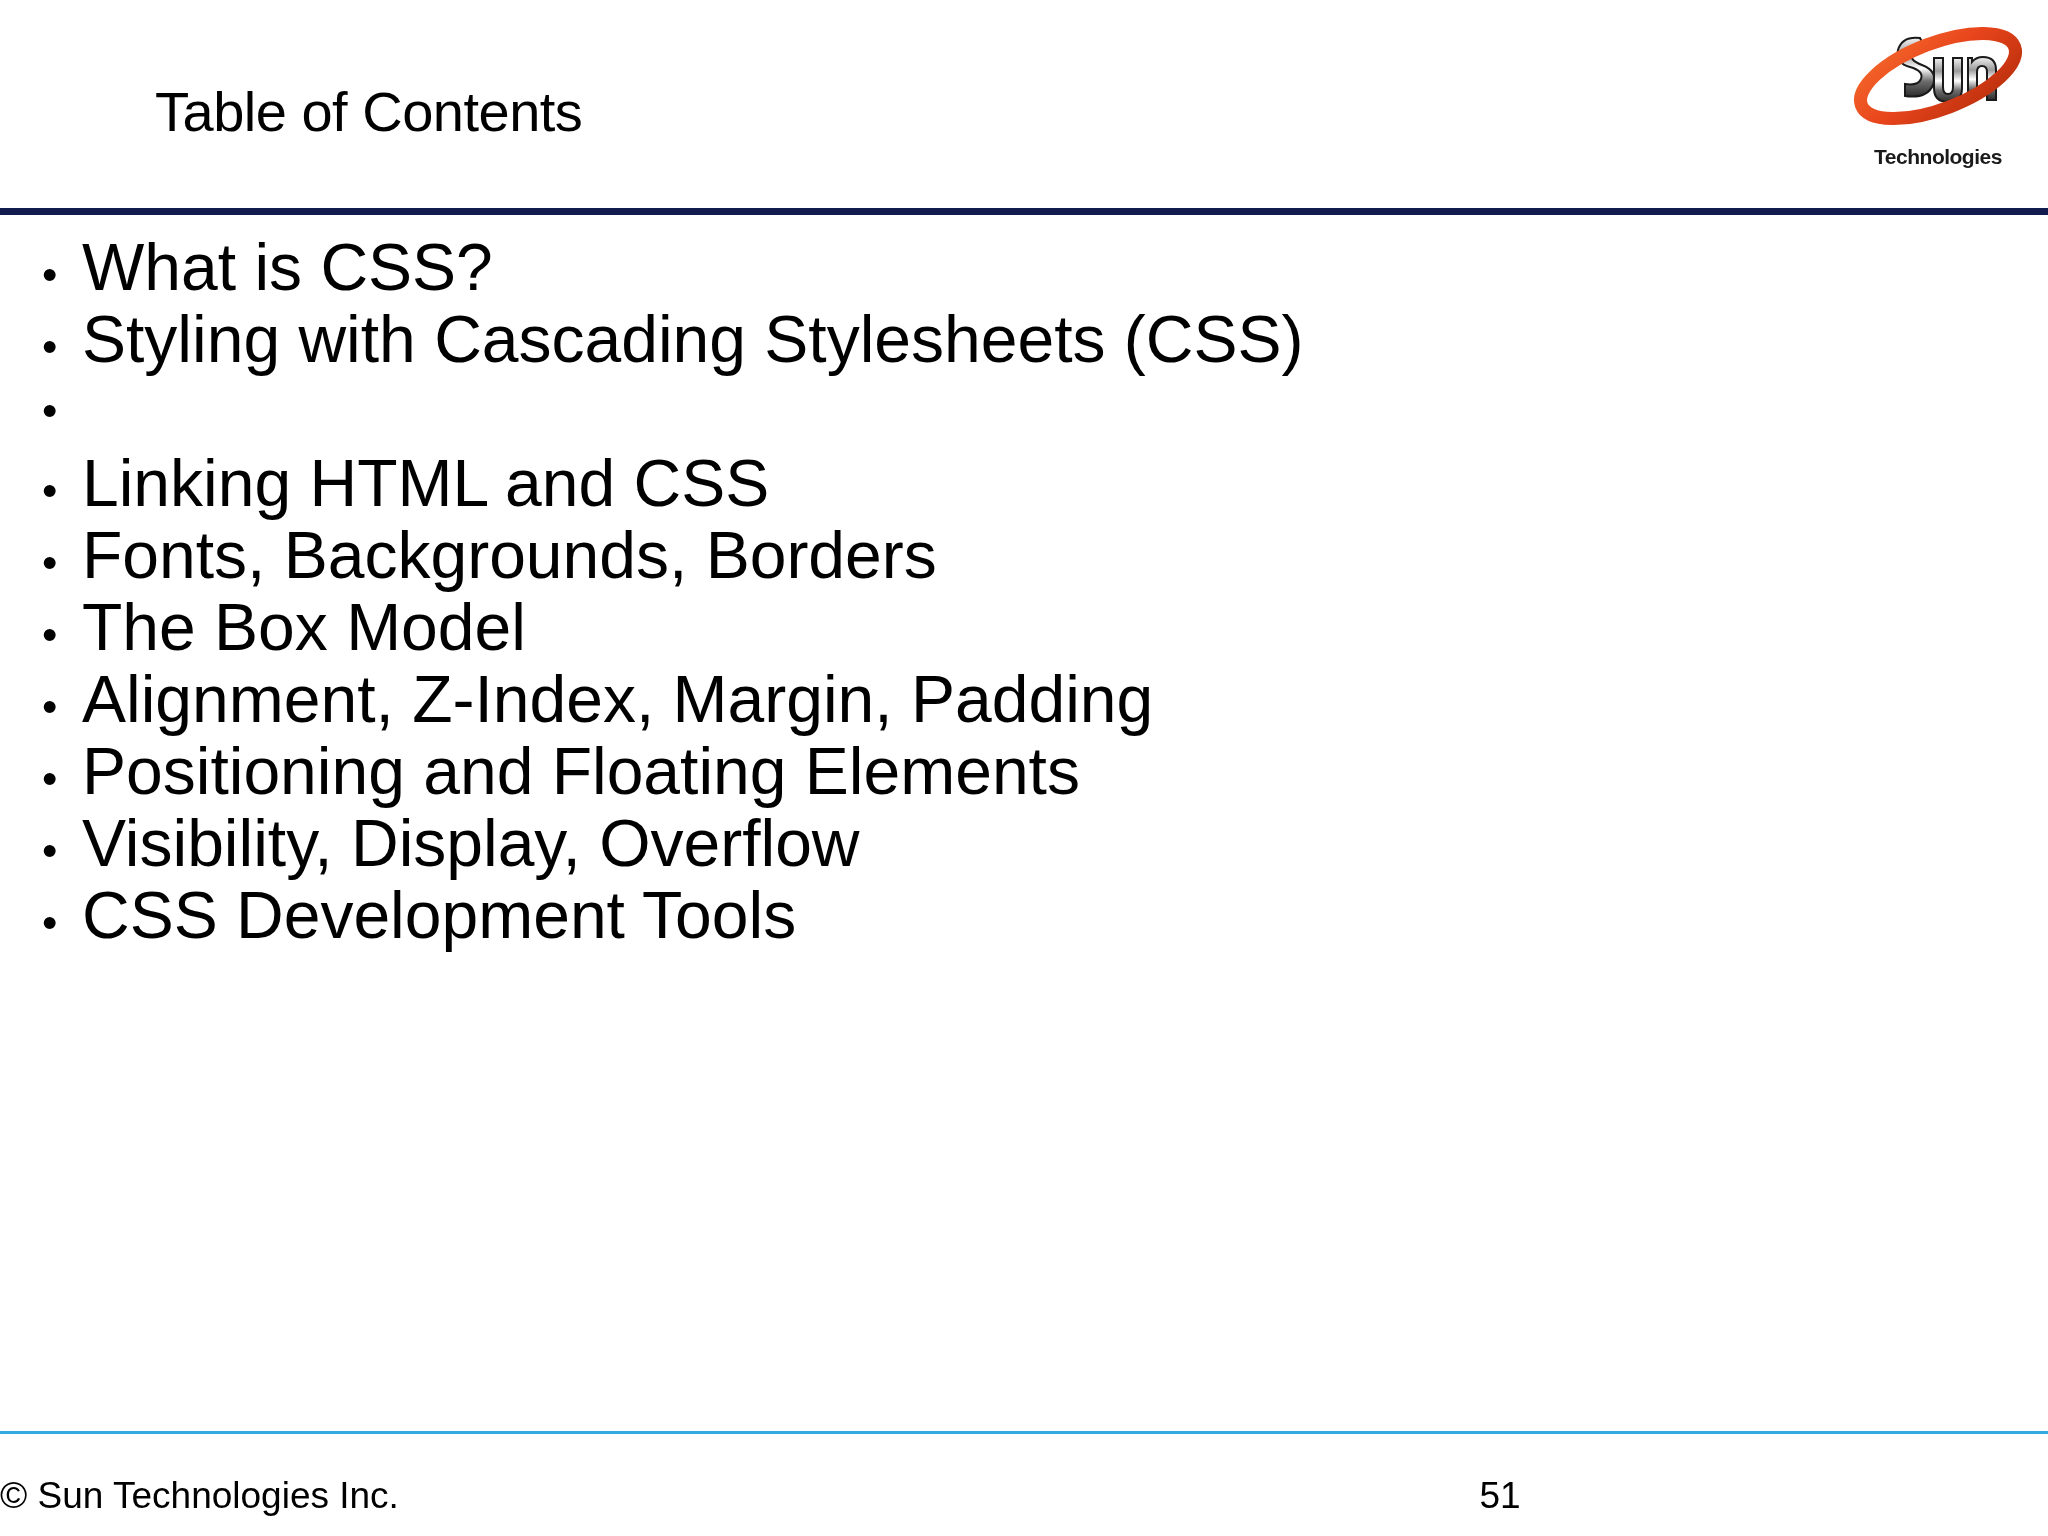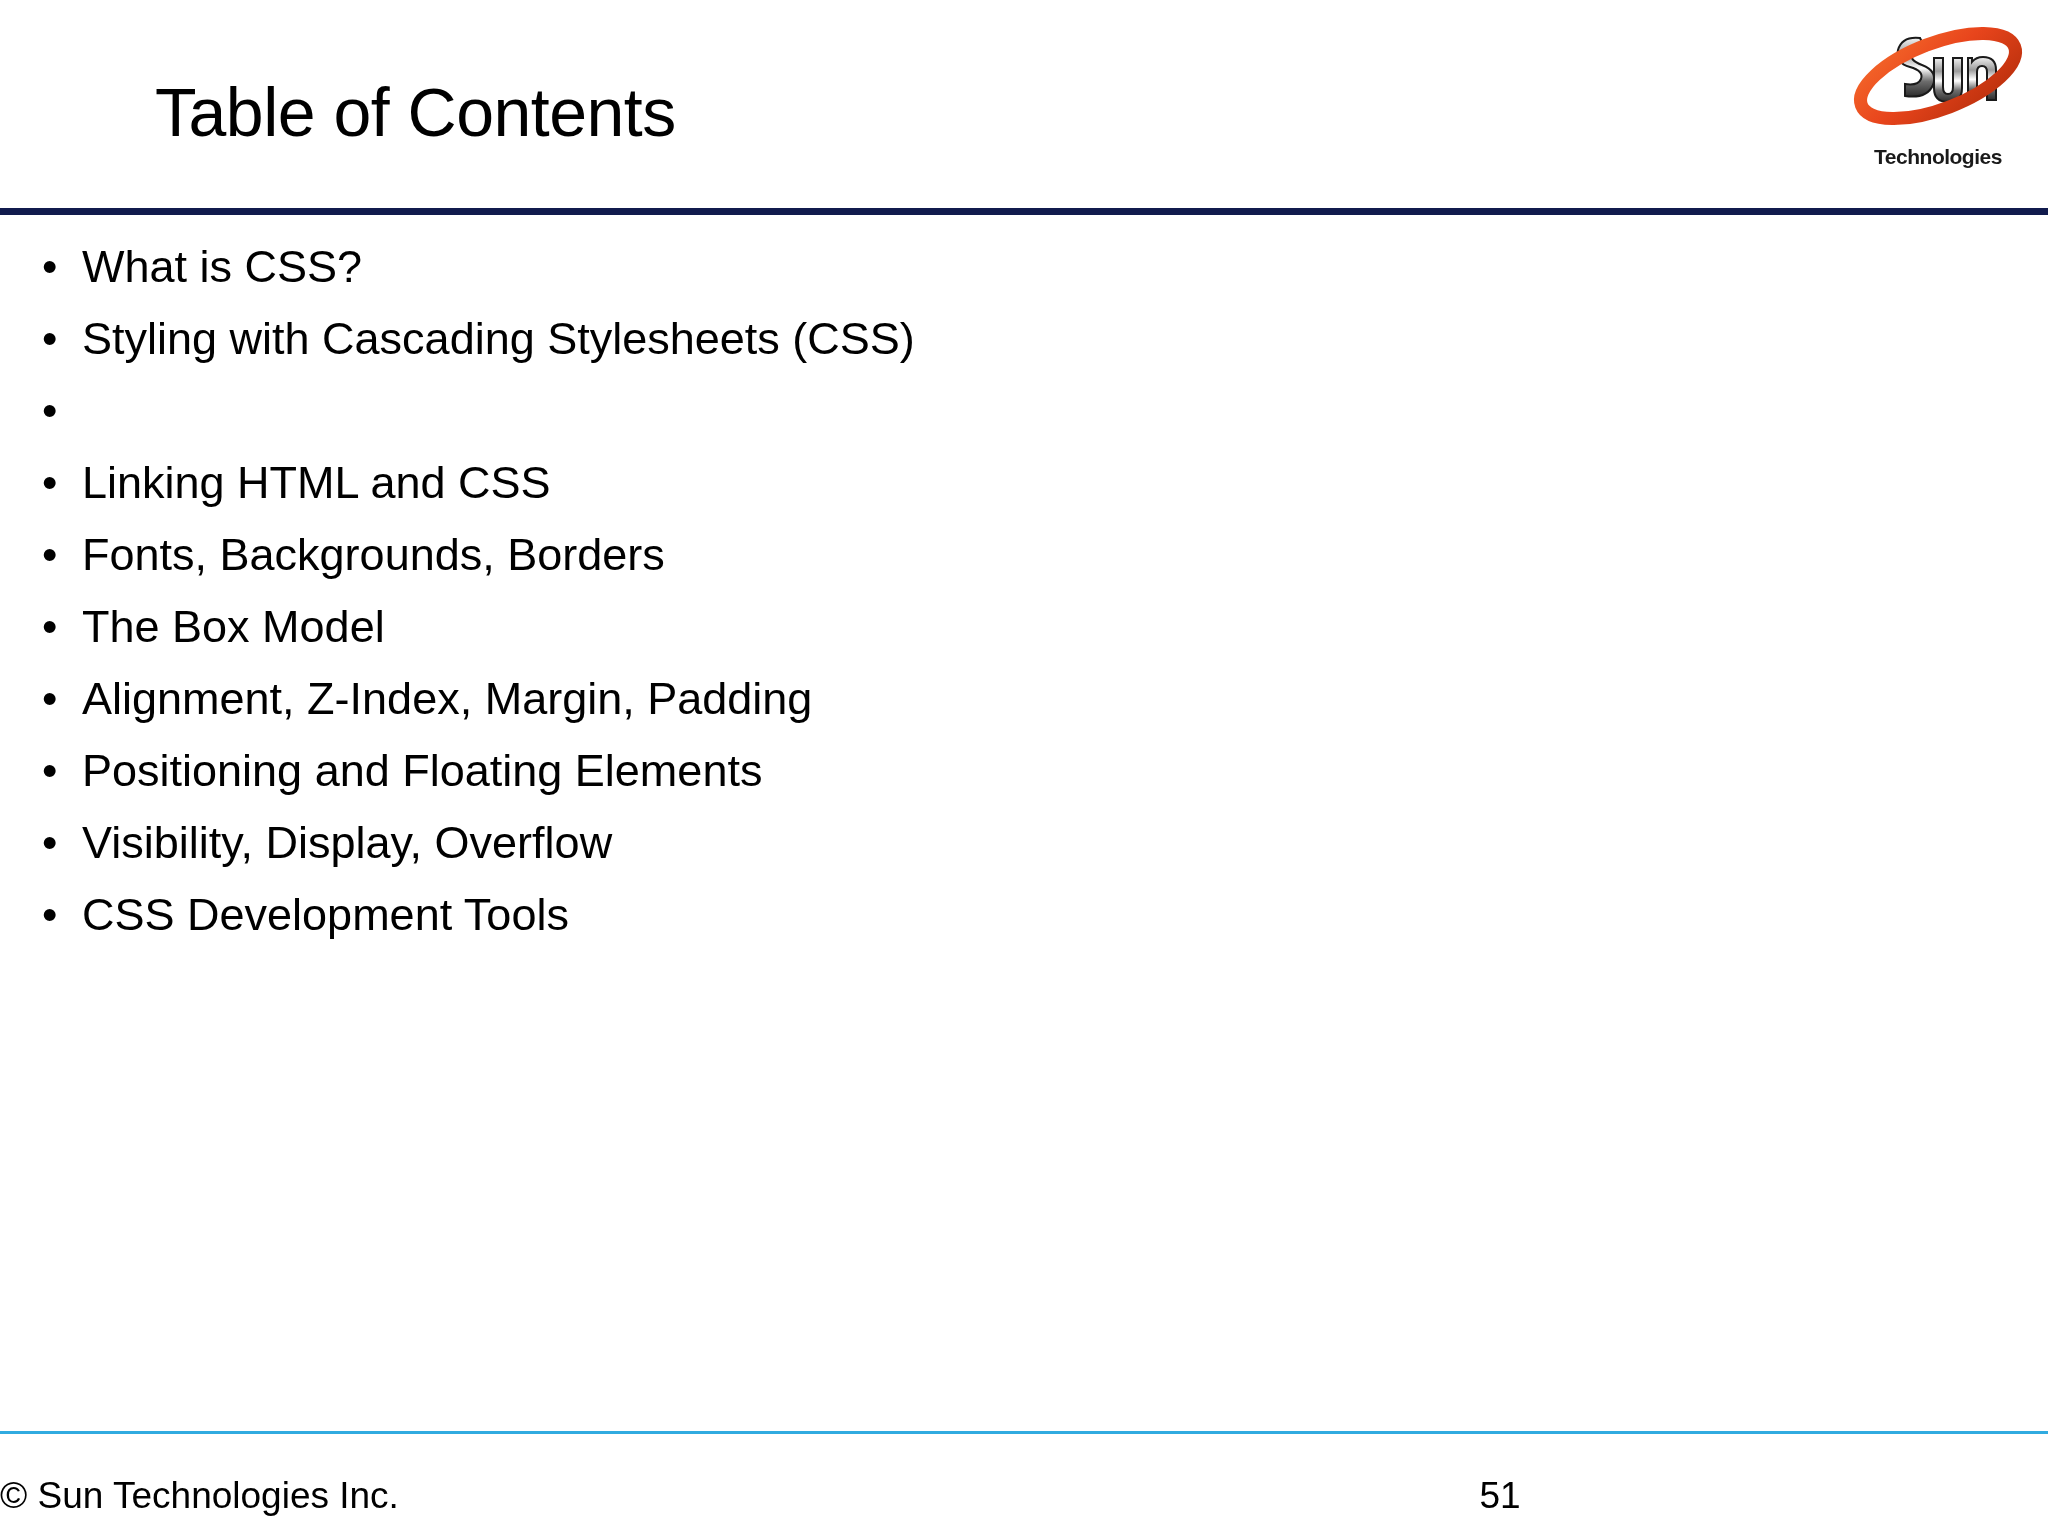--- a/index.html
+++ b/index.html
@@ -28,21 +28,21 @@
     position: absolute;
     left: 0;
     top: 0;
     width: 2048px;
     height: 212px;
   }
   .slide-title {
     position: absolute;
     left: 155px;
     top: 62px;
-    font-size: 68px;
+    font-size: 56px;
     line-height: 100px;
     font-weight: normal;
     letter-spacing: -0.5px;
     white-space: nowrap;
     color: #000000;
   }
   .title-rule {
     position: absolute;
     left: 0;
     top: 208px;
@@ -80,21 +80,21 @@
   }
   .bullet-marker {
     width: 40px;
     flex: 0 0 40px;
     font-size: 44px;
     line-height: 62px;
     text-align: left;
     color: #000000;
   }
   .bullet-text {
-    font-size: 45px;
+    font-size: 66px;
     line-height: 62px;
     white-space: nowrap;
     color: #000000;
   }
 
   
   .footer-rule {
     position: absolute;
     left: 0;
     top: 1431px;

